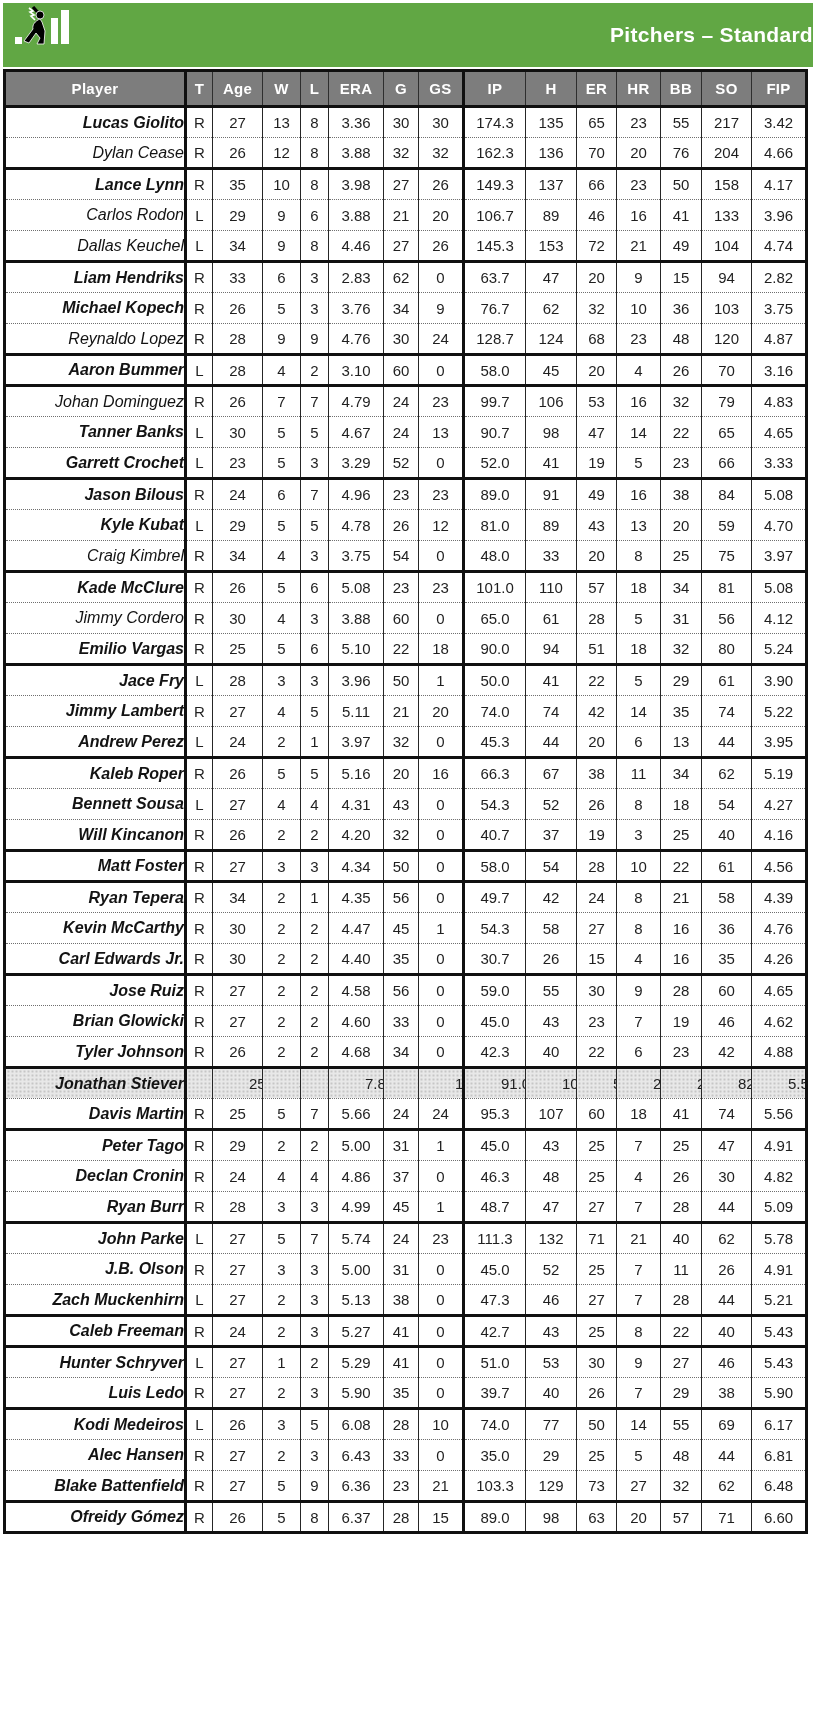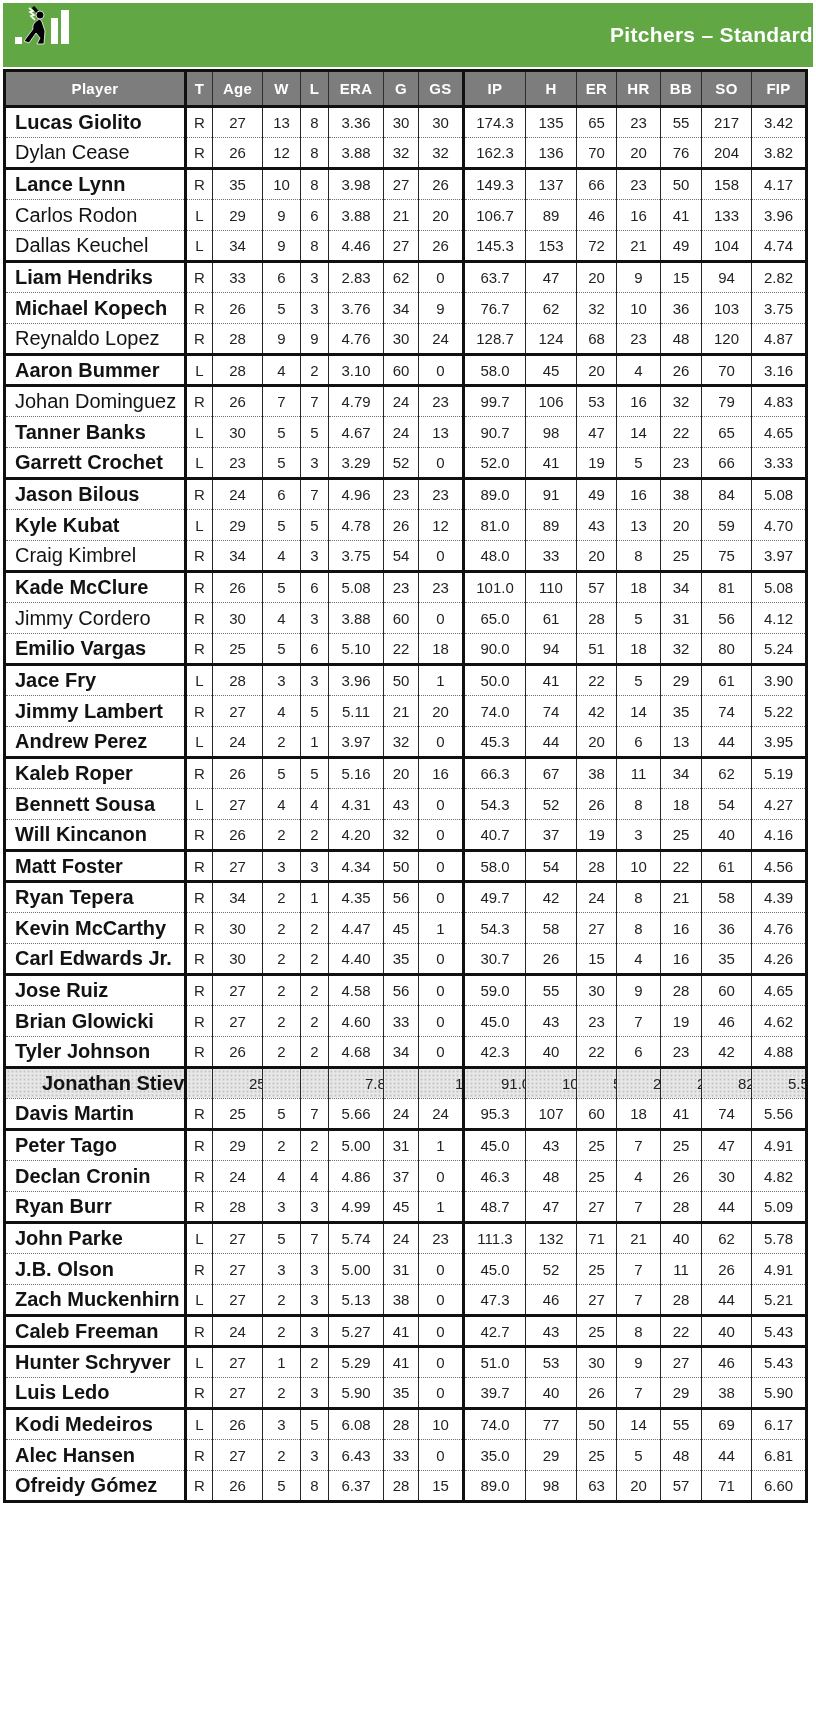--- a/index.html
+++ b/index.html
@@ -38,21 +38,21 @@
     padding:0;text-align:center;
   }
   tbody td{
     height:31px;padding:0;text-align:center;
     font-size:15px;color:#1f1f1f;
     border-left:1px solid #262626;
     border-bottom:1px dotted var(--thin-line);
     overflow:hidden;white-space:nowrap;
   }
   td.player{
-    text-align:left;padding-left:9px;font-size:20px;color:#131313;
+    text-align:right;padding-left:9px;font-size:16px;color:#131313;font-style:italic;
   }
   td.player.b{font-weight:700;}
   th.sep, td.sep{border-left:3px solid var(--border-dark);}
   tr.thick td{border-bottom:3px solid var(--border-dark);}
   tr.hl td{
     background-color:var(--hl-bg);
     background-image:radial-gradient(var(--hl-dot) 0.9px, transparent 1px);
     background-size:4px 4px;
     padding-left:36px;
   }
@@ -139,21 +139,21 @@
           <td>8</td>
           <td>3.88</td>
           <td>32</td>
           <td>32</td>
           <td class="sep">162.3</td>
           <td>136</td>
           <td>70</td>
           <td>20</td>
           <td>76</td>
           <td>204</td>
-          <td>3.82</td>
+          <td>4.66</td>
         </tr>
         <tr class="thin">
           <td class="player b">Lance Lynn</td>
           <td class="sep">R</td>
           <td>35</td>
           <td>10</td>
           <td>8</td>
           <td>3.98</td>
           <td>27</td>
           <td>26</td>
@@ -855,20 +855,37 @@
           <td>33</td>
           <td>0</td>
           <td class="sep">35.0</td>
           <td>29</td>
           <td>25</td>
           <td>5</td>
           <td>48</td>
           <td>44</td>
           <td>6.81</td>
         </tr>
+        <tr class="thick">
+          <td class="player b">Blake Battenfield</td>
+          <td class="sep">R</td>
+          <td>27</td>
+          <td>5</td>
+          <td>9</td>
+          <td>6.36</td>
+          <td>23</td>
+          <td>21</td>
+          <td class="sep">103.3</td>
+          <td>129</td>
+          <td>73</td>
+          <td>27</td>
+          <td>32</td>
+          <td>62</td>
+          <td>6.48</td>
+        </tr>
         <tr class="thin">
           <td class="player b">Ofreidy Gómez</td>
           <td class="sep">R</td>
           <td>26</td>
           <td>5</td>
           <td>8</td>
           <td>6.37</td>
           <td>28</td>
           <td>15</td>
           <td class="sep">89.0</td>

